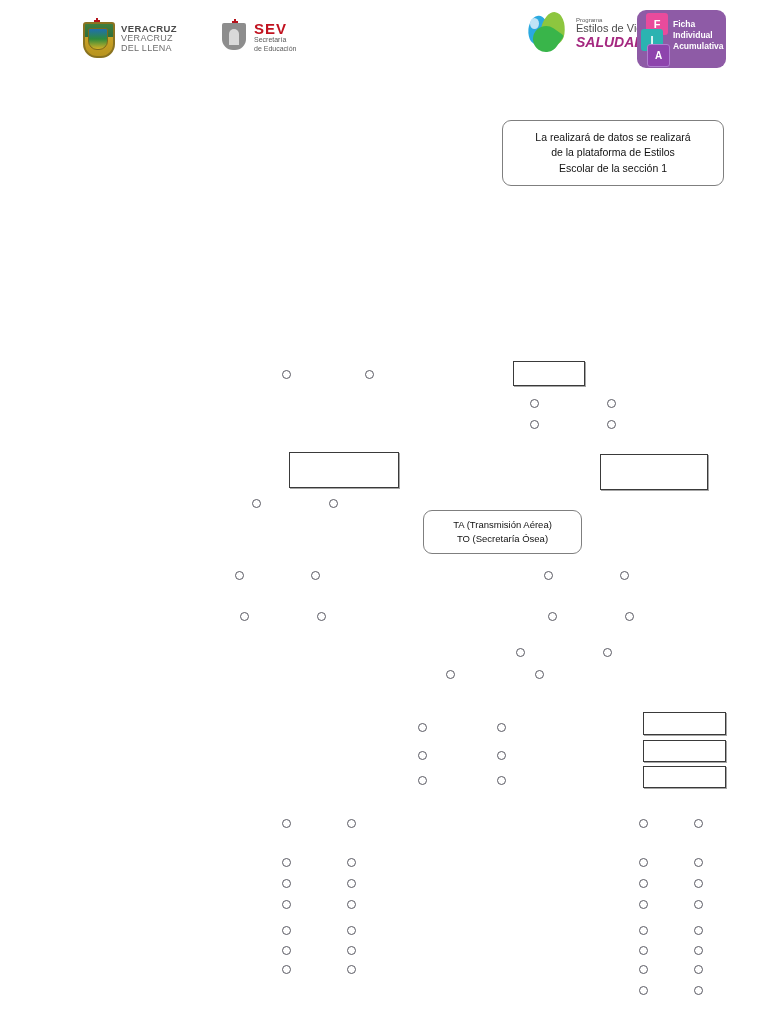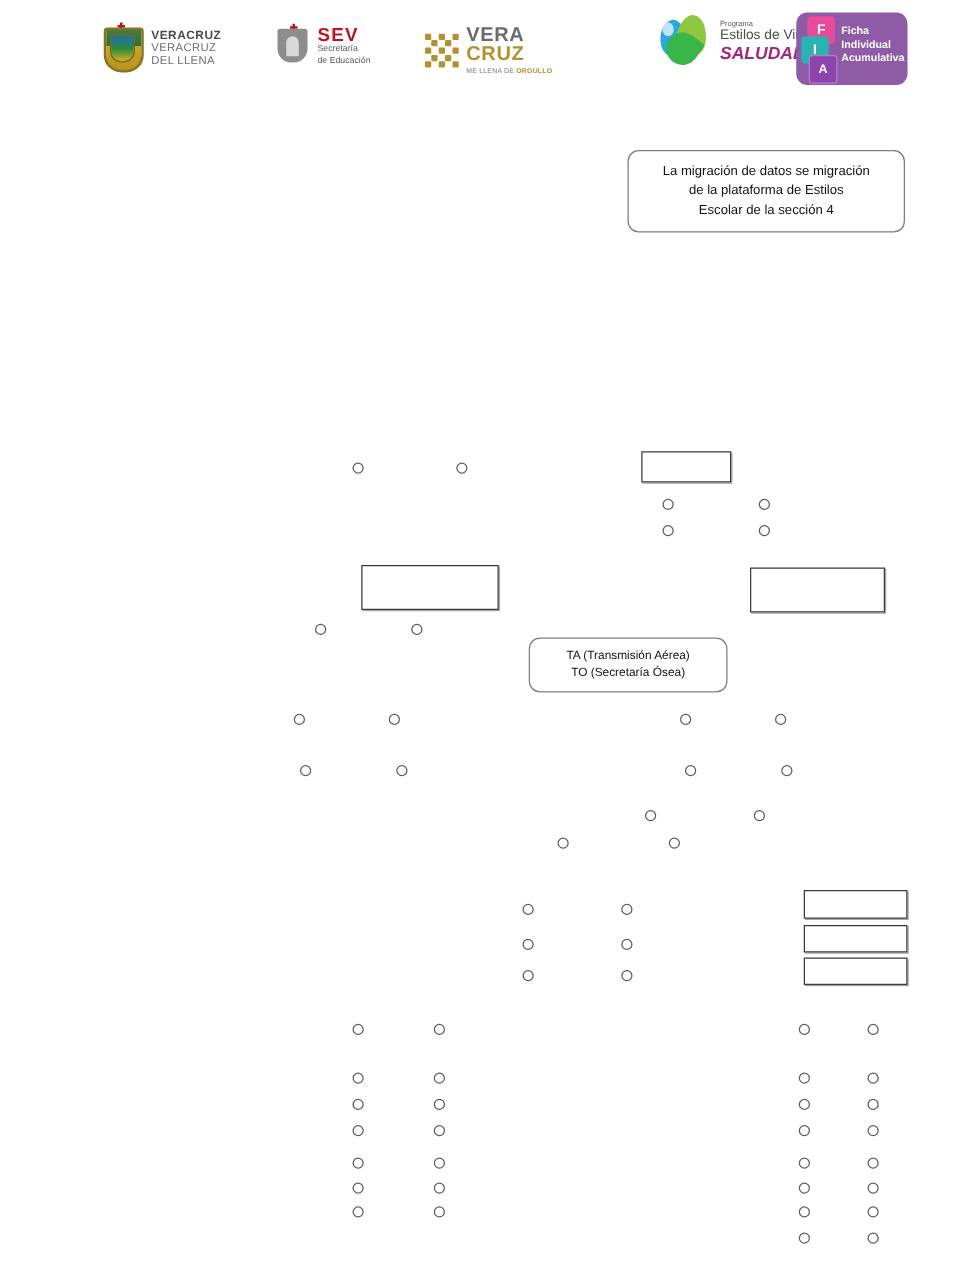--- a/index.html
+++ b/index.html
@@ -111,42 +111,20 @@
       <div class="cr"></div>
         <div class="body"></div>
     </div>
     <div class="sev-text">
       <div class="big">SEV</div>
       <div class="sm">Secretaría</div>
       <div class="sm">de Educación</div>
     </div>
   </div>
 
-  <div class="logo" id="logo-vcorgullo">
-    <div class="grid-mark" id="gm">
-        <i style="left: 0px; top: 0px;"></i>
-        <i style="left: 11px; top: 0px;"></i>
-        <i style="left: 22px; top: 0px;"></i>
-        <i style="left: 5px; top: 5px;"></i>
-        <i style="left: 16px; top: 5px;"></i>
-        <i style="left: 0px; top: 11px;"></i>
-        <i style="left: 11px; top: 11px;"></i>
-        <i style="left: 22px; top: 11px;"></i>
-        <i style="left: 5px; top: 17px;"></i>
-        <i style="left: 16px; top: 17px;"></i>
-        <i style="left: 0px; top: 22px;"></i>
-        <i style="left: 11px; top: 22px;"></i>
-        <i style="left: 22px; top: 22px;"></i>
-      </div>
-    <div class="vc2">
-      <div class="t1">VERA</div>
-      <div class="t2">CRUZ</div>
-      <div class="t3"><span>ME LLENA DE </span><b>ORGULLO</b></div>
-    </div>
-  </div>
 
   <div class="logo" id="logo-estilos">
     <div class="heart">
       <div class="lobe a"></div>
         <div class="lobe b"></div>
         <div class="lobe c"></div>
         <div class="lobe d"></div>
     </div>
     <div class="est-text">
       <div class="p">Programa</div>
@@ -163,23 +141,23 @@
       <div class="fia-text">
         <div>Ficha</div>
         <div>Individual</div>
         <div>Acumulativa</div>
       </div>
     </div>
   </div>
 
   <div class="callout" id="callout-migracion">
     <div>
-      <div>La migración de datos se migración</div>
+      <div>La realizará de datos se realizará</div>
       <div>de la plataforma de Estilos</div>
-      <div>Escolar de la sección 4</div>
+      <div>Escolar de la sección 1</div>
     </div>
   </div>
 
   <div class="callout" id="callout-transmision">
     <div>
       <div>TA (Transmisión Aérea)</div>
       <div>TO (Secretaría Ósea)</div>
     </div>
   </div>
 

